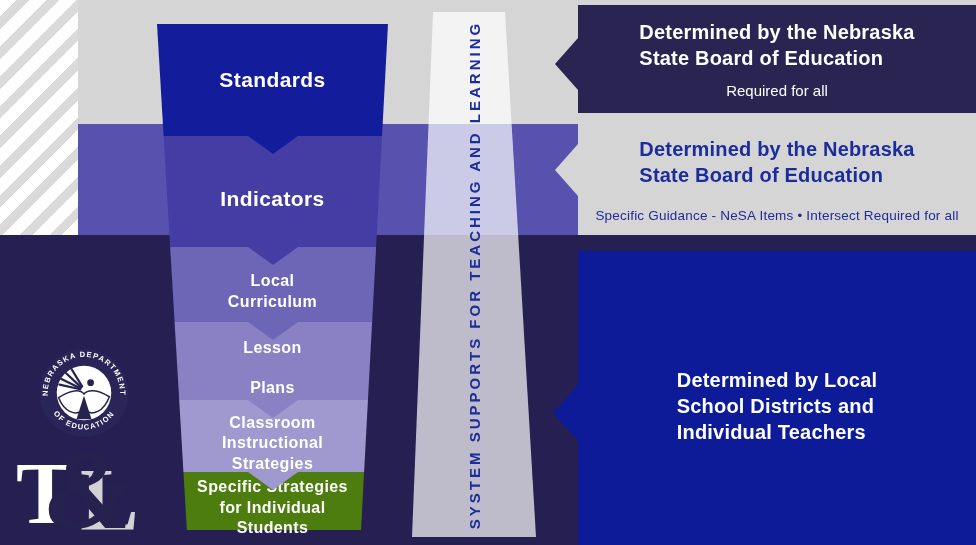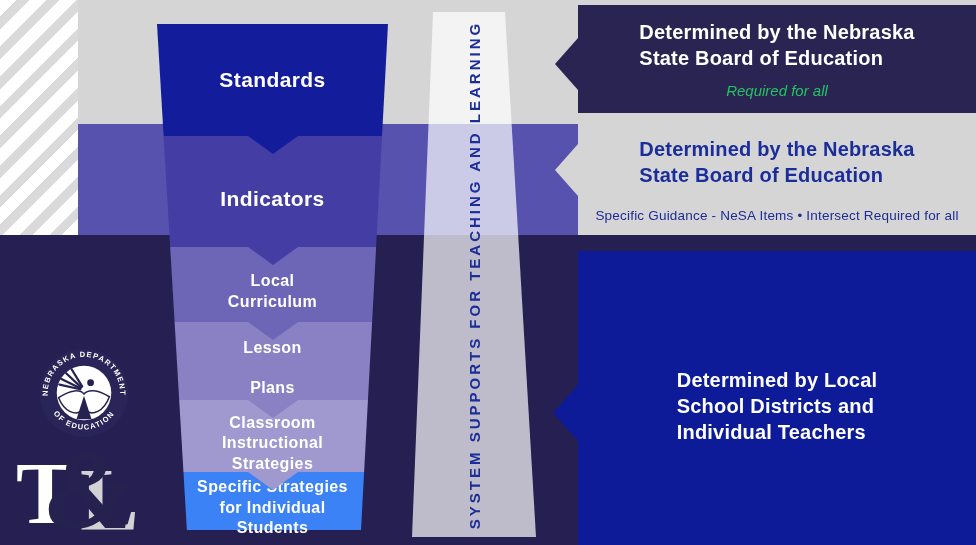--- a/index.html
+++ b/index.html
@@ -19,42 +19,42 @@
   }
   
   .panel{position:absolute;left:578px;width:398px;display:flex;flex-direction:column;
          align-items:center;justify-content:center;}
   .panel-1{top:5px;height:108px;background:#2a2453;}
   .panel-2{top:124px;height:111px;background:#d5d5d6;}
   .panel-3{top:251px;height:310px;background:#0d1b99;}
   .panel .title{font-size:20px;font-weight:700;line-height:26px;letter-spacing:.2px;}
   .panel-1 .title,.panel-3 .title{color:#ffffff;}
   .panel-2 .title{color:#1b2d9a;}
-  .panel-1 .subtitle{color:#22c55e;font-size:15px;margin-top:11px;font-style:italic;}
+  .panel-1 .subtitle{color:#ffffff;font-size:15px;margin-top:11px;}
   .panel-2 .subtitle{color:#1e2c96;font-size:13.5px;margin-top:20px;letter-spacing:.2px;}
   .notch{position:absolute;width:0;height:0;
          border-top:26px solid transparent;border-bottom:26px solid transparent;}
   .panel-1 .notch{left:-23px;top:33px;border-right:23px solid #2a2453;}
   .panel-2 .notch{left:-23px;top:20px;border-right:23px solid #d5d5d6;}
   .panel-3 .notch{left:-25px;top:134px;border-top-width:28px;border-bottom-width:28px;
                   border-right:25px solid #0d1b99;}
   
   .funnel{
     position:absolute;left:157px;top:24px;width:231px;height:525px;
     clip-path:polygon(0 0,231px 0,203px 525px,31px 525px);
   }
   .fsec{position:relative;width:100%;display:flex;flex-direction:column;
         align-items:center;justify-content:center;text-align:center;color:#fff;}
   .fsec .fline{font-size:16px;font-weight:700;line-height:1.28;letter-spacing:.4px;}
   .fsec-1{height:112px;background:#131d9c;}
   .fsec-2{height:111px;background:#443ea4;padding-top:15px;box-sizing:border-box;}
   .fsec-3{height:75px;background:#6d66b7;padding-top:14px;box-sizing:border-box;}
   .fsec-4{height:78px;background:#8981c4;padding-top:14px;box-sizing:border-box;gap:20px;}
   .fsec-5{height:72px;background:#9f99cf;padding-top:15px;box-sizing:border-box;}
-  .fsec-6{height:58px;background:#3b82f6;padding-top:14px;box-sizing:border-box;}
+  .fsec-6{height:58px;background:#4d7c0f;padding-top:14px;box-sizing:border-box;}
   .fsec-1 .fline,.fsec-2 .fline{font-size:21px;}
   .chev{position:absolute;top:0;left:50%;transform:translateX(-50%);width:0;height:0;
         border-left:25px solid transparent;border-right:25px solid transparent;}
   .fsec-2 .chev{border-top:18px solid #131d9c;}
   .fsec-3 .chev{border-top:18px solid #443ea4;}
   .fsec-4 .chev{border-top:18px solid #6d66b7;}
   .fsec-5 .chev{border-top:18px solid #8981c4;}
   .fsec-6 .chev{border-top:18px solid #9f99cf;}
   
   .column{

